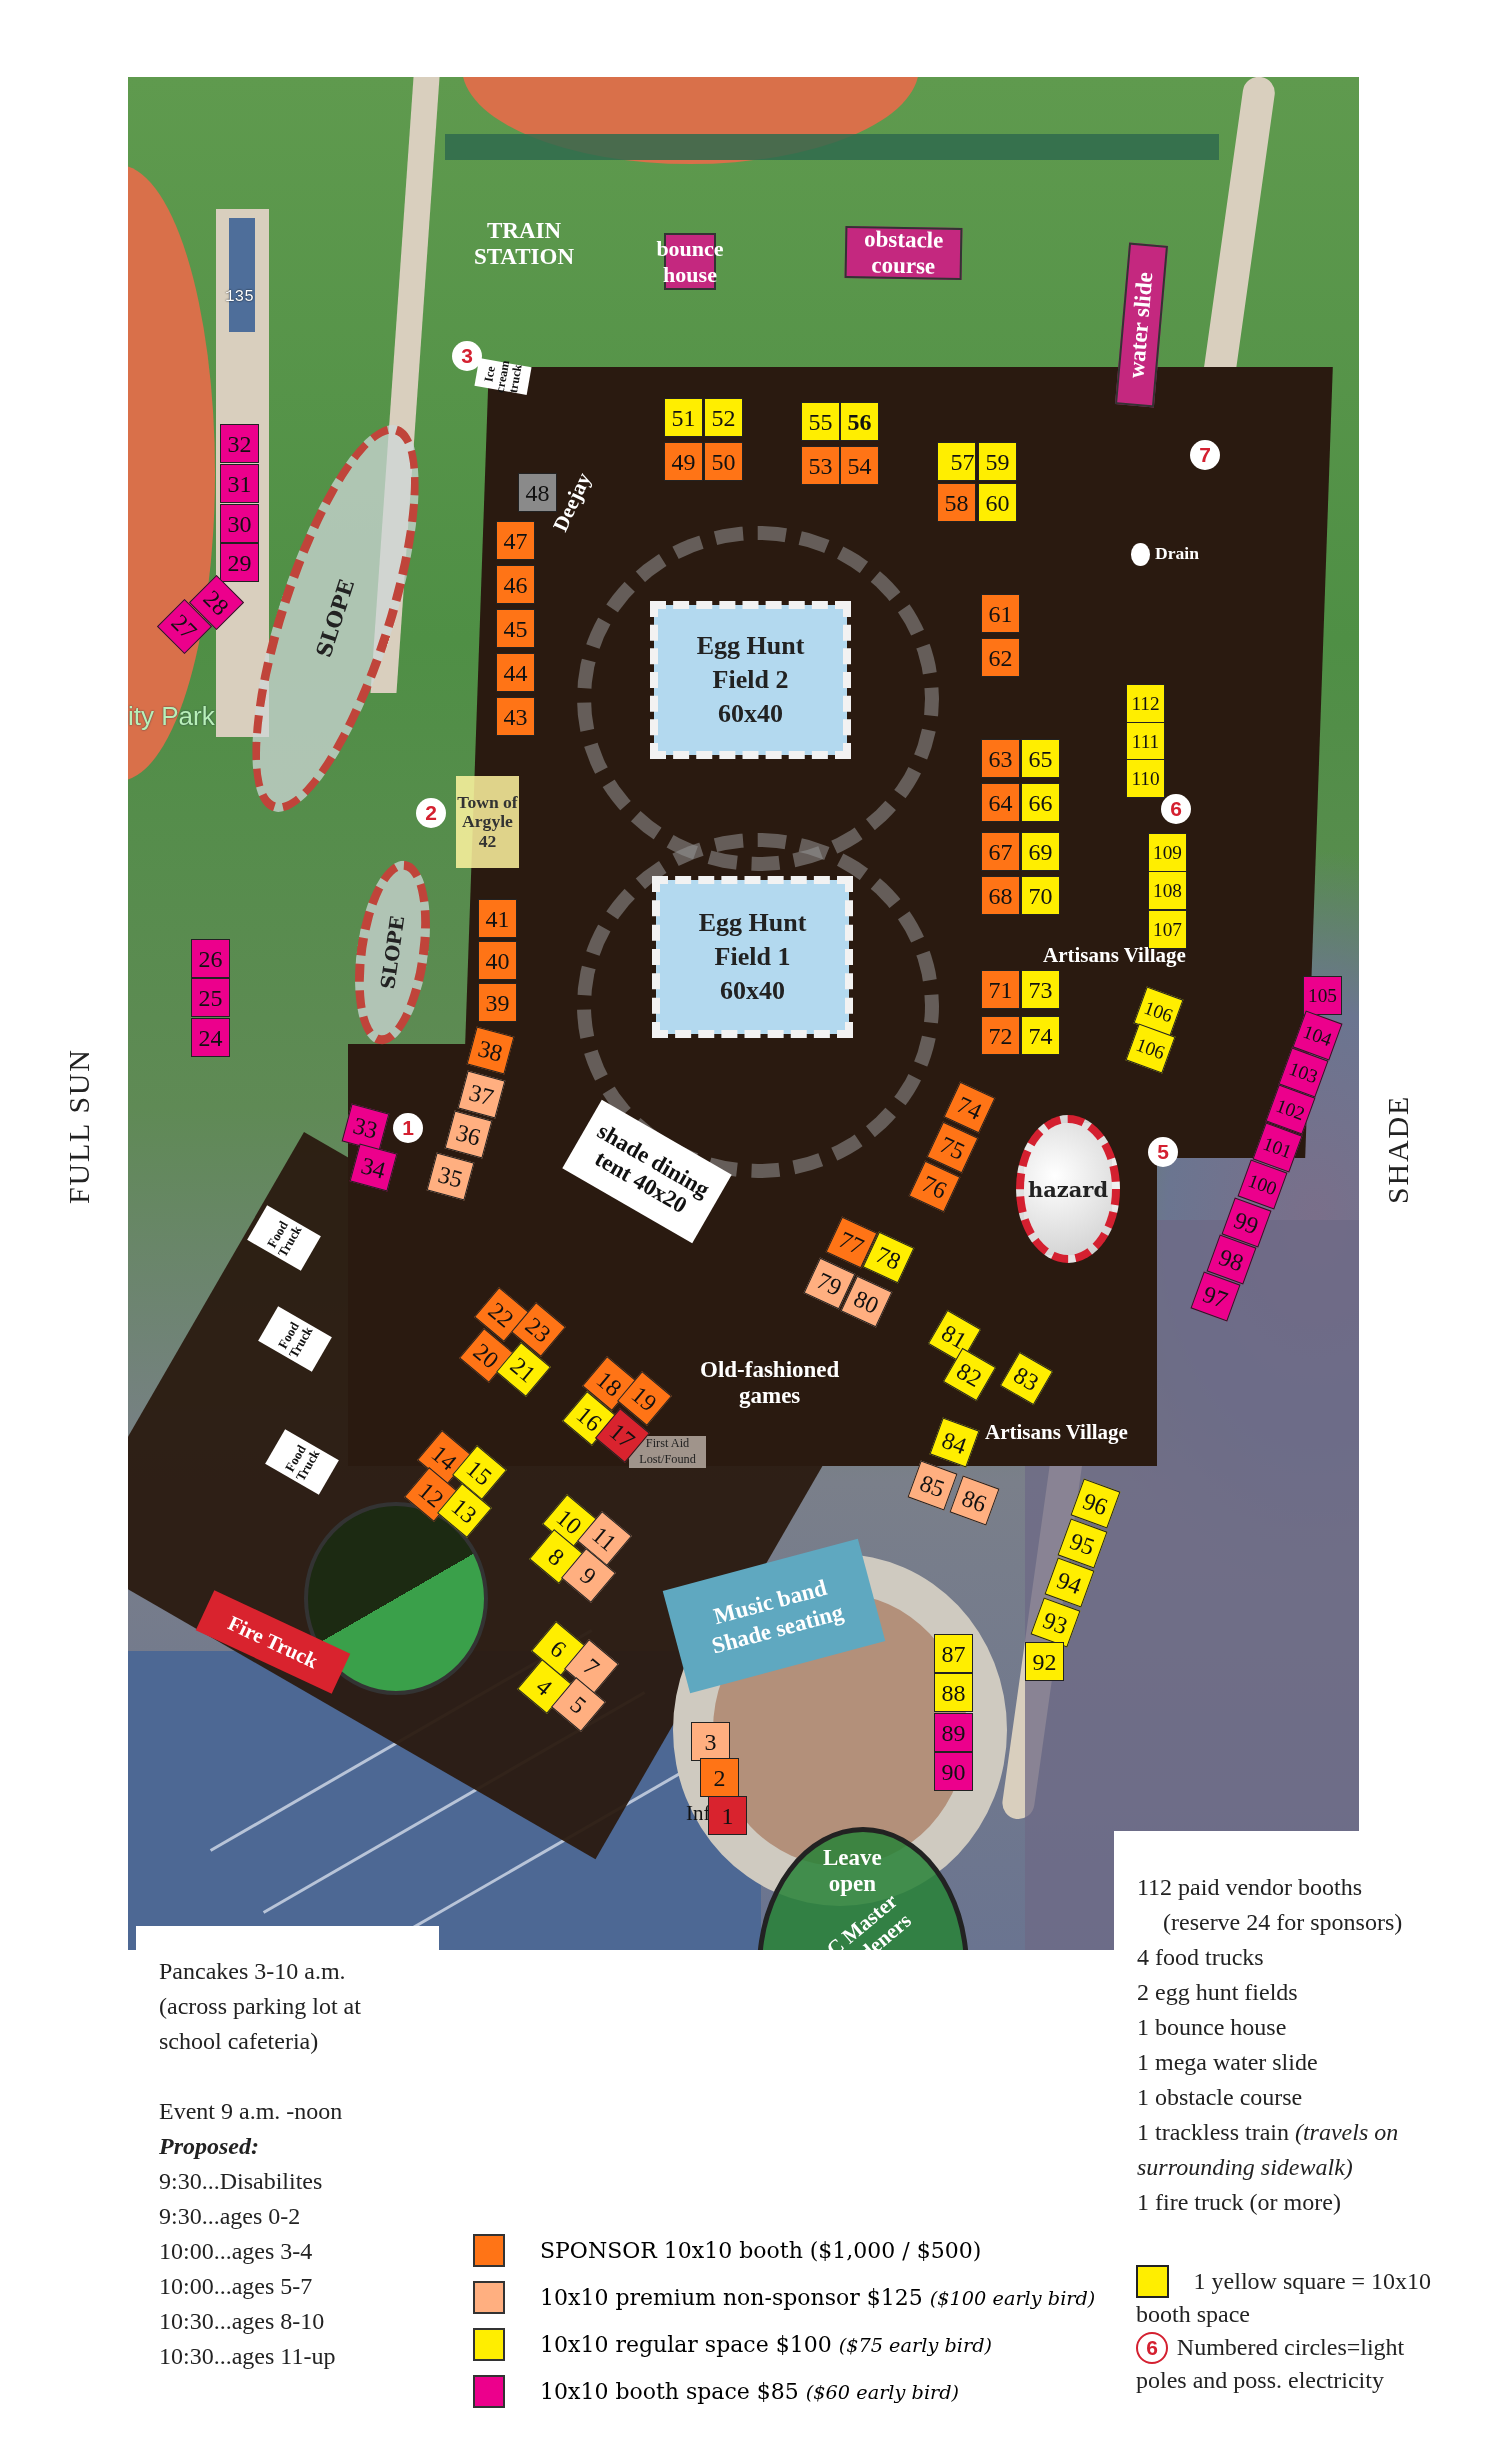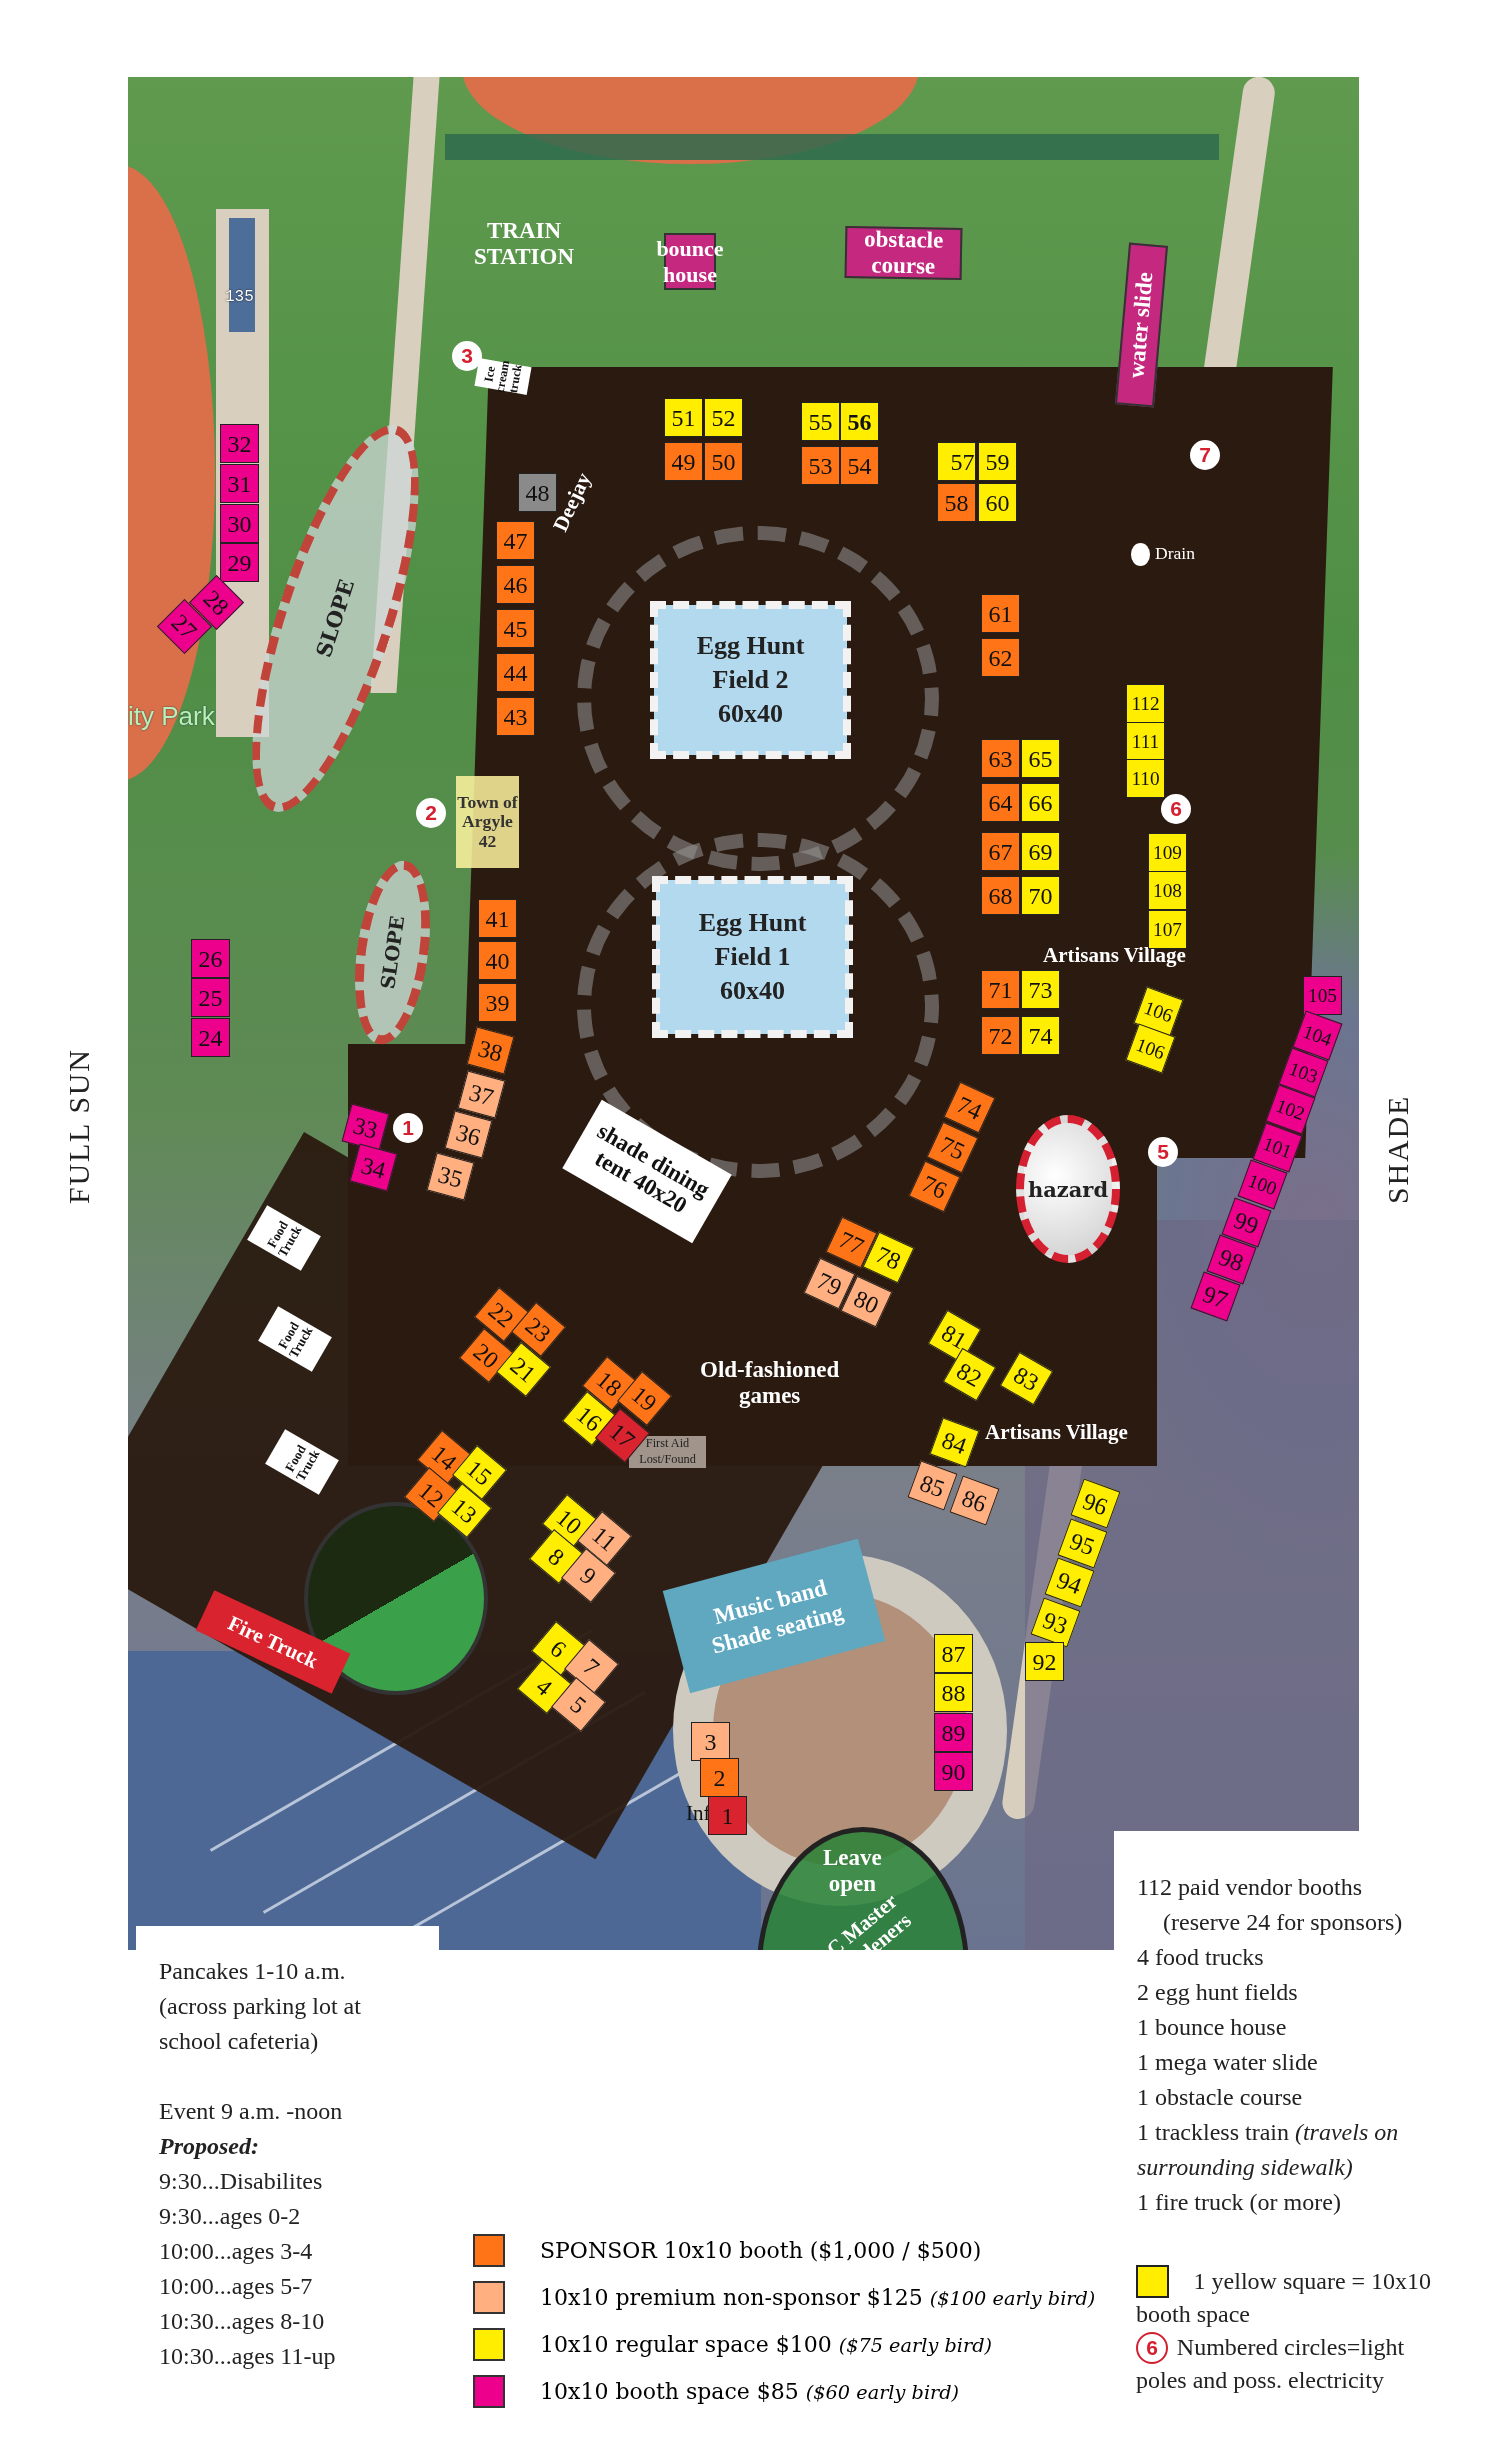--- a/index.html
+++ b/index.html
@@ -83,21 +83,21 @@
     <div>STATION</div>
   </div>
   <div class="mag" style="left:536px;top:156px;width:48px;height:53px;font-size:22px;">bounce house</div>
   <div class="mag" style="left:717px;top:150px;width:113px;height:48px;font-size:23px;transform:rotate(1deg);">obstacle course</div>
   <div class="mag" style="left:994px;top:167px;width:35px;height:158px;transform:rotate(5deg);">
     <span style="transform:rotate(-90deg);white-space:nowrap;font-size:23px;">water slide</span>
   </div>
   <div class="wbox" style="left:361px;top:273px;width:28px;height:53px;transform:rotate(-80deg) ;font-size:12.3px;">Ice cream truck</div>
   <div class="lbl" style="left:413px;top:413px;font-size:21px;transform:rotate(-65deg);">Deejay</div>
   <div class="abs" style="left:1003px;top:466px;width:19.3px;height:23px;border-radius:50%;background:#fff;"></div>
-  <div class="lbl" style="left:1027px;top:466px;font-size:17.6px;font-weight:normal;">Drain</div>
+  <div class="lbl" style="left:1027px;top:466px;font-size:17.6px;font-weight:bold;">Drain</div>
 
   <div class="slope" style="left:150px;top:339px;width:97px;height:387px;transform:rotate(18deg);">
     <span style="transform:rotate(-90deg);font-weight:bold;font-size:21px;color:#222;">SLOPE</span>
   </div>
   <div class="slope" style="left:229px;top:783px;width:53px;height:167px;transform:rotate(8deg);">
     <span style="transform:rotate(-90deg);font-weight:bold;font-size:19.3px;color:#222;">SLOPE</span>
   </div>
 
   <div class="abs" style="left:328px;top:699px;width:63px;height:92px;background:rgba(255,245,160,.85);display:flex;align-items:center;justify-content:center;text-align:center;font-weight:bold;font-size:17.6px;color:#333;line-height:1.1;font-family:'Liberation Serif',serif;">
     <div><span>Town of</span><br><span>Argyle</span><br><span>42</span></div>
@@ -264,21 +264,21 @@
       <div class="booth pk" style="left: 806px; top: 1675px;">90</div>
       <div class="booth rg" style="left: 948px; top: 1407px; transform: rotate(20deg);">96</div>
       <div class="booth rg" style="left: 935px; top: 1447px; transform: rotate(20deg);">95</div>
       <div class="booth rg" style="left: 922px; top: 1486px; transform: rotate(20deg);">94</div>
       <div class="booth rg" style="left: 908px; top: 1526px; transform: rotate(20deg);">93</div>
       <div class="booth rg" style="left: 897px; top: 1565px;">92</div>
     </div>
 </div>
 
 <div class="textbox" style="left:136px;top:1926px;width:303px;height:492px;padding:28px 0 0 23px;box-sizing:border-box;">
-  <div>Pancakes 1-10 a.m.</div>
+  <div>Pancakes 3-10 a.m.</div>
   <div>(across parking lot at</div>
   <div>school cafeteria)</div>
   <div style="height:35px"></div>
   <div>Event 9 a.m. -noon</div>
   <div style="font-weight:bold;font-style:italic;">Proposed:</div>
   <div>9:30...Disabilites</div>
   <div>9:30...ages 0-2</div>
   <div>10:00...ages 3-4</div>
   <div>10:00...ages 5-7</div>
   <div>10:30...ages 8-10</div>

